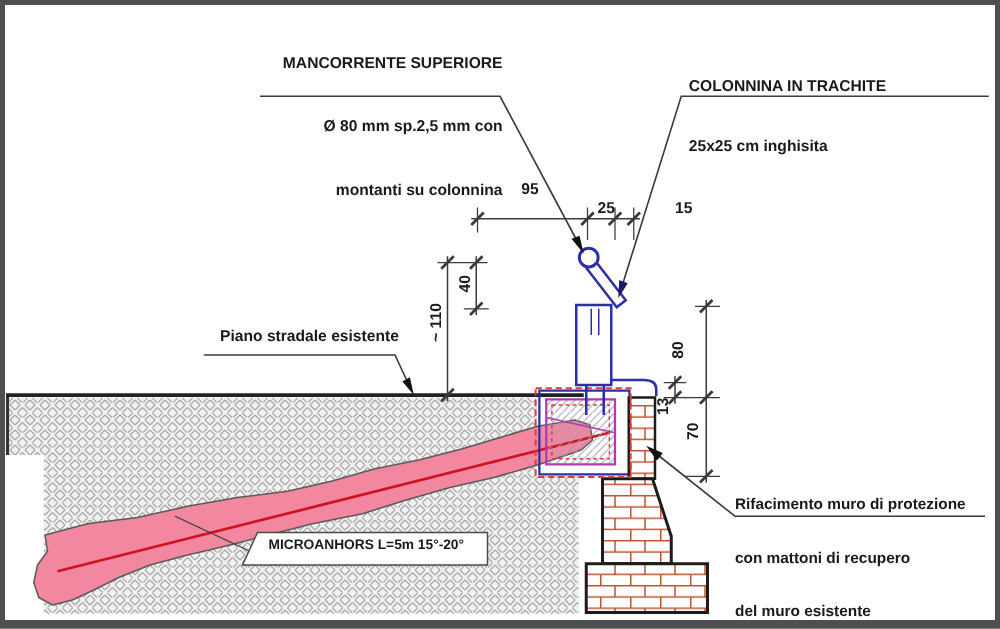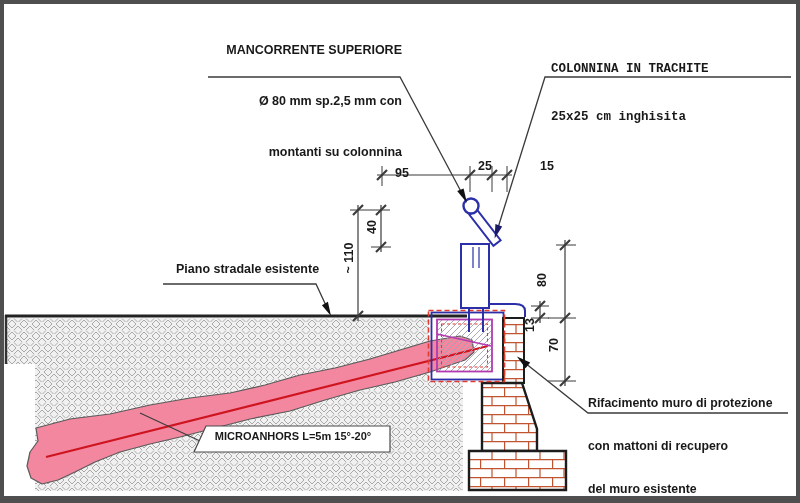--- a/index.html
+++ b/index.html
@@ -12,27 +12,27 @@
     border-bottom-width:7px;
     overflow:hidden;
     font-family:"Liberation Sans", sans-serif;
     padding-left:28px;
   }
   .layer{position:absolute;left:-4px;top:-4px;width:800px;height:503px;}
   svg{position:absolute;left:0;top:0;}
   .lbl{position:absolute;color:#191919;font-weight:bold;white-space:pre;}
   .callout{font-size:12.5px;}
   .c-man{left:200px;top:8px;width:202px;text-align:right;line-height:17px;}
-  .c-col{left:551px;top:29px;width:210px;text-align:left;line-height:16px;font-family:Liberation Mono, monospace;}
+  .c-col{left:551px;top:29px;width:210px;text-align:left;line-height:16px;}
   .c-rif{left:588px;top:368px;width:215px;text-align:left;line-height:14.2px;font-size:12.3px;}
   .c-piano{left:176px;top:262px;font-size:12.5px;}
   .c-micro{left:198px;top:430px;width:190px;text-align:center;font-size:11px;}
   .dim{font-size:12.5px;}
   .rot{transform:rotate(-90deg);text-align:center;}
-  .d95{left:395px;top:166px;width:36px;text-align:left;}
+  .d95{left:395px;top:144px;width:36px;text-align:right;}
   .d25{left:462px;top:159px;width:30px;text-align:right;}
   .d15{left:486px;top:159px;width:30px;text-align:center;margin-left:46px;}
   .d110{left:314px;top:251px;width:70px;}
   .d40{left:352px;top:220px;width:40px;}
   .d80{left:522px;top:273px;width:40px;}
   .d13{left:510px;top:318px;width:40px;}
   .d70{left:534px;top:338px;width:40px;}
 </style>
 </head>
 <body>

